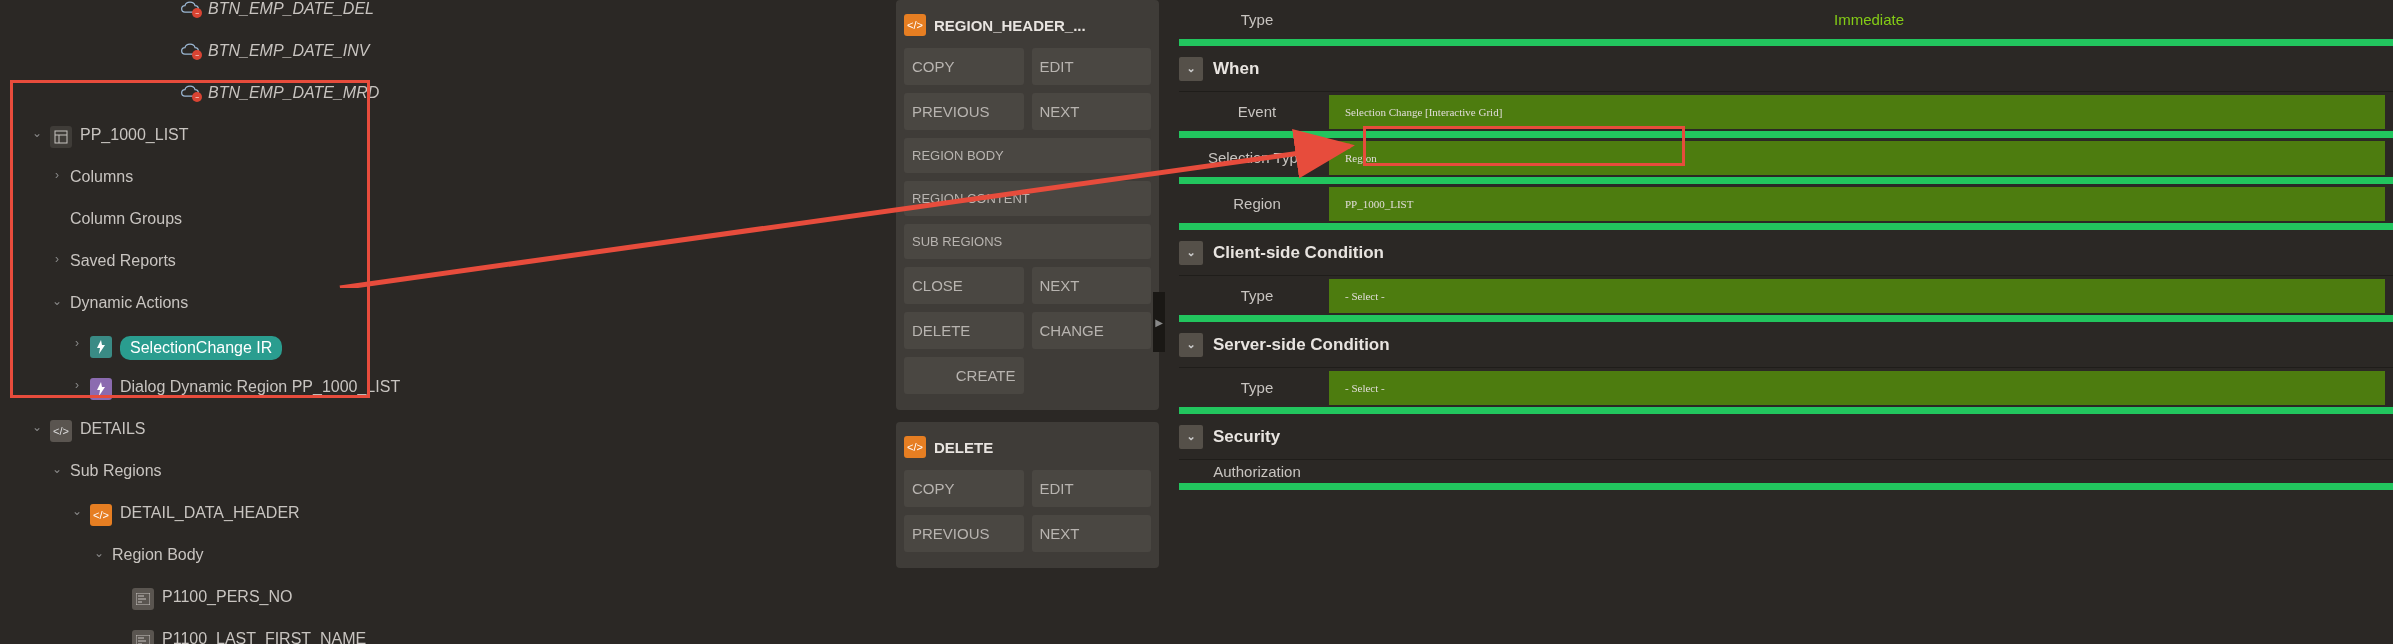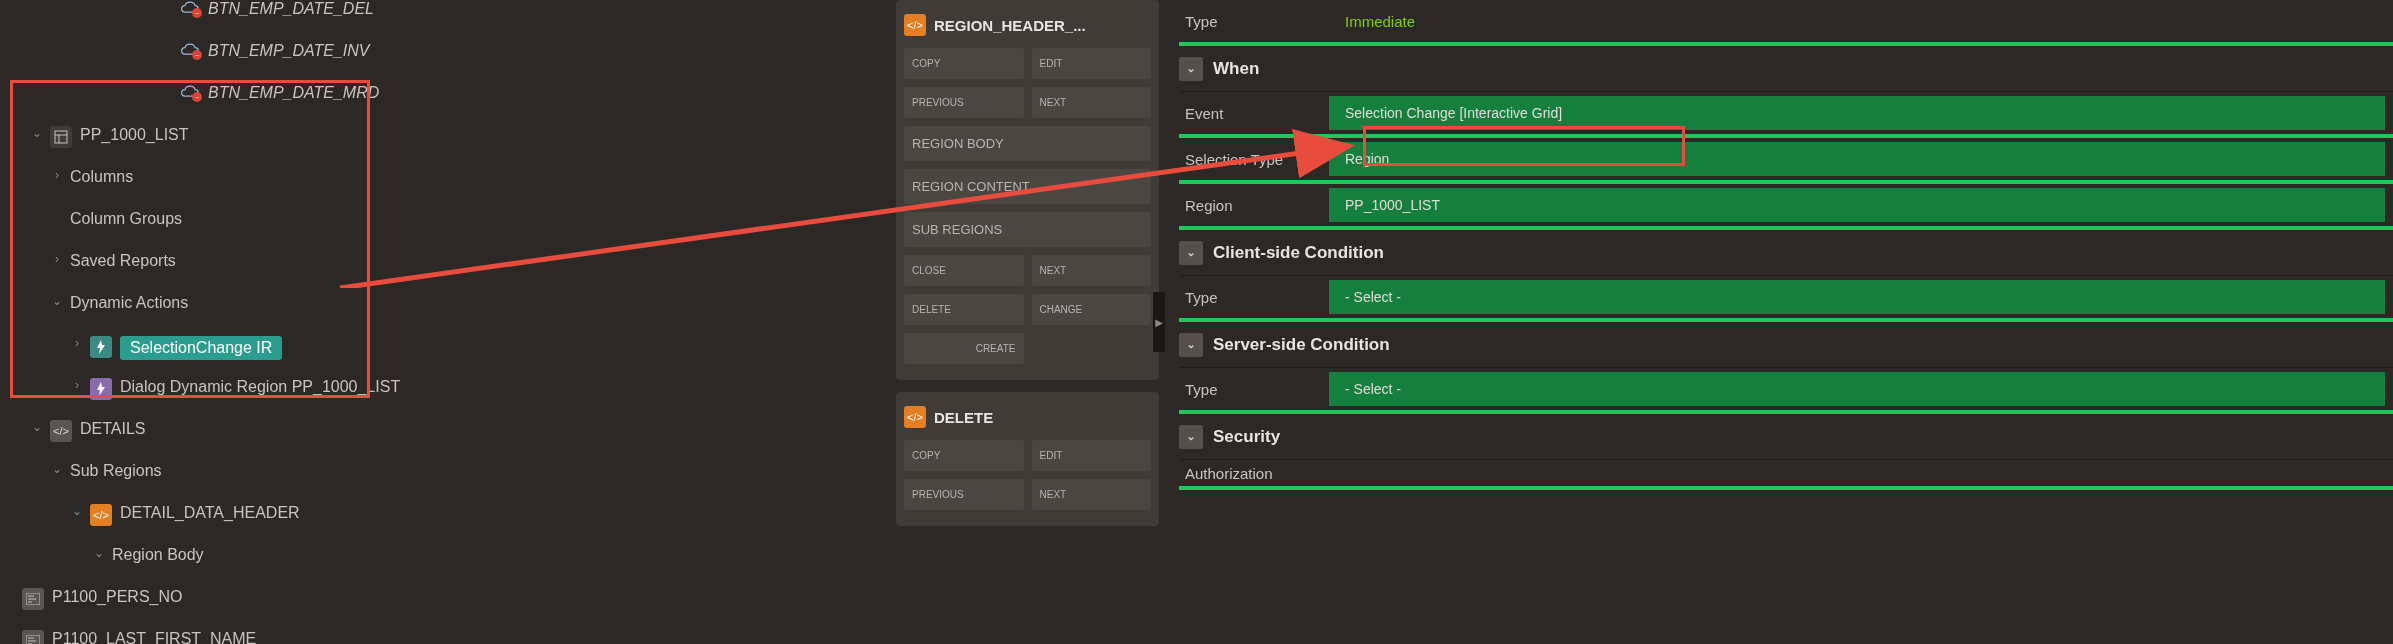--- a/index.html
+++ b/index.html
@@ -6,47 +6,47 @@
 body { background: #2b2825; color: #d4d0cc; overflow: hidden; width: 2393px; height: 644px; position: relative; }
 .main-layout { display: flex; height: 644px; }
 .left-panel { width: 890px; background: #2b2825; position: relative; }
 .tree { padding-top: 0; }
 .tree-item { display: flex; align-items: flex-start; height: 42px; color: #c8c4c0; cursor: pointer; font-size: 16px; }
 .indent-1 { padding-left: 180px; }
 .indent-2 { padding-left: 28px; }
 .indent-3 { padding-left: 48px; }
 .indent-4 { padding-left: 68px; }
 .indent-5 { padding-left: 90px; }
-.indent-6 { }
+.indent-6 { padding-left: 110px; }
 .chevron { width: 18px; display: inline-flex; justify-content: center; color: #888; font-size: 12px; margin-right: 4px; }
 .icon-box { width: 22px; height: 22px; display: inline-flex; align-items: center; justify-content: center; margin-right: 8px; border-radius: 3px; flex-shrink: 0; }
 .icon-teal { background: #3a8b85; color: #fff; }
 .icon-purple { background: #8b6bb0; color: #fff; }
 .icon-gray { background: #5a5550; color: #ddd; }
 .icon-dark { background: #3f3c38; color: #c8c4c0; }
 .cloud-icon { display: inline-flex; align-items: center; margin-right: 8px; position: relative; }
 .cloud-svg { width: 20px; height: 16px; }
 .red-dot { position: absolute; bottom: -2px; right: -2px; width: 10px; height: 10px; background: #d94433; border-radius: 50%; display: flex; align-items: center; justify-content: center; font-size: 7px; color: #fff; }
 .btn-label { font-style: italic; }
-.green-pill { background: #2a9d8f; color: #fff; padding: 3px 10px; border-radius: 3px; display: inline-flex; align-items: center; }
+.green-pill { background: #2a9d8f; color: #fff; padding: 3px 10px; border-radius: 10px; display: inline-flex; align-items: center; }
 .highlight-box-1 { position: absolute; border: 3px solid #e74c3c; top: 80px; left: 10px; width: 360px; height: 318px; pointer-events: none; }
 .middle-panel { width: 275px; background: #2b2825; padding: 0 6px; display: flex; flex-direction: column; gap: 12px; position: relative; }
 .gallery-card { background: #3f3c38; border-radius: 4px; padding: 8px; }
 .gallery-header { display: flex; align-items: center; height: 34px; margin-bottom: 6px; }
 .gallery-title { color: #e8e4e0; font-weight: 600; font-size: 15px; overflow: hidden; text-overflow: ellipsis; white-space: nowrap; }
 .gallery-row { display: flex; gap: 8px; margin-bottom: 8px; }
-.gallery-btn { flex: 1; background: #4a4742; color: #b8b4b0; font-size: 10px; padding: 10px 8px; border-radius: 3px; text-align: left; cursor: pointer; }
+.gallery-btn { flex: 1; background: #4a4742; color: #b8b4b0; font-size: 15px; padding: 10px 8px; border-radius: 3px; text-align: left; cursor: pointer; }
 .gallery-btn-full { background: #4a4742; color: #b8b4b0; font-size: 13px; padding: 10px 8px; border-radius: 3px; text-align: left; cursor: pointer; margin-bottom: 8px; }
 .collapse-handle { position: absolute; width: 12px; height: 60px; background: #1a1815; display: flex; align-items: center; justify-content: center; color: #888; font-size: 10px; cursor: pointer; top: 50%; transform: translateY(-50%); }
 .collapse-left { right: 0; }
 .collapse-right { left: -12px; }
 .right-panel { flex: 1; background: #2b2825; padding-left: 14px; position: relative; width: 1228px; }
-.prop-row { display: flex; align-items: center; height: 46px; border-bottom: 4px solid #22c55e; }
+.prop-row { display: flex; align-items: center; height: 46px; border-bottom: 7px solid #22c55e; text-align: center; }
 .prop-label { width: 150px; color: #c8c4c0; font-size: 15px; padding-left: 6px; }
-.prop-value { flex: 1; color: #e0dcd8; font-size: 14px; padding-left: 16px; background: #15803d; height: 34px; display: flex; align-items: center; margin-right: 8px; }
+.prop-value { flex: 1; color: #e0dcd8; font-size: 11px; padding-left: 16px; background: #4d7c0f; height: 34px; display: flex; align-items: center; margin-right: 8px; font-family: Liberation Serif, serif; }
 .prop-value-static { flex: 1; color: #84cc16; font-size: 15px; padding-left: 16px; }
 .section-header { display: flex; align-items: center; height: 46px; font-weight: 700; font-size: 17px; color: #e8e4e0; border-bottom: 1px solid #1f1d1a; }
 .section-chevron { width: 24px; height: 24px; background: #555049; display: inline-flex; align-items: center; justify-content: center; margin-right: 10px; border-radius: 2px; font-size: 11px; color: #ccc; }
 .highlight-box-2 { position: absolute; border: 3px solid #e74c3c; top: 126px; left: 1363px; width: 322px; height: 40px; pointer-events: none; z-index: 10; }
 .arrow-svg { position: absolute; top: 128px; left: 330px; width: 1060px; height: 160px; pointer-events: none; z-index: 5; }
 </style>
 </head>
 <body>
 
 <div class="main-layout">

